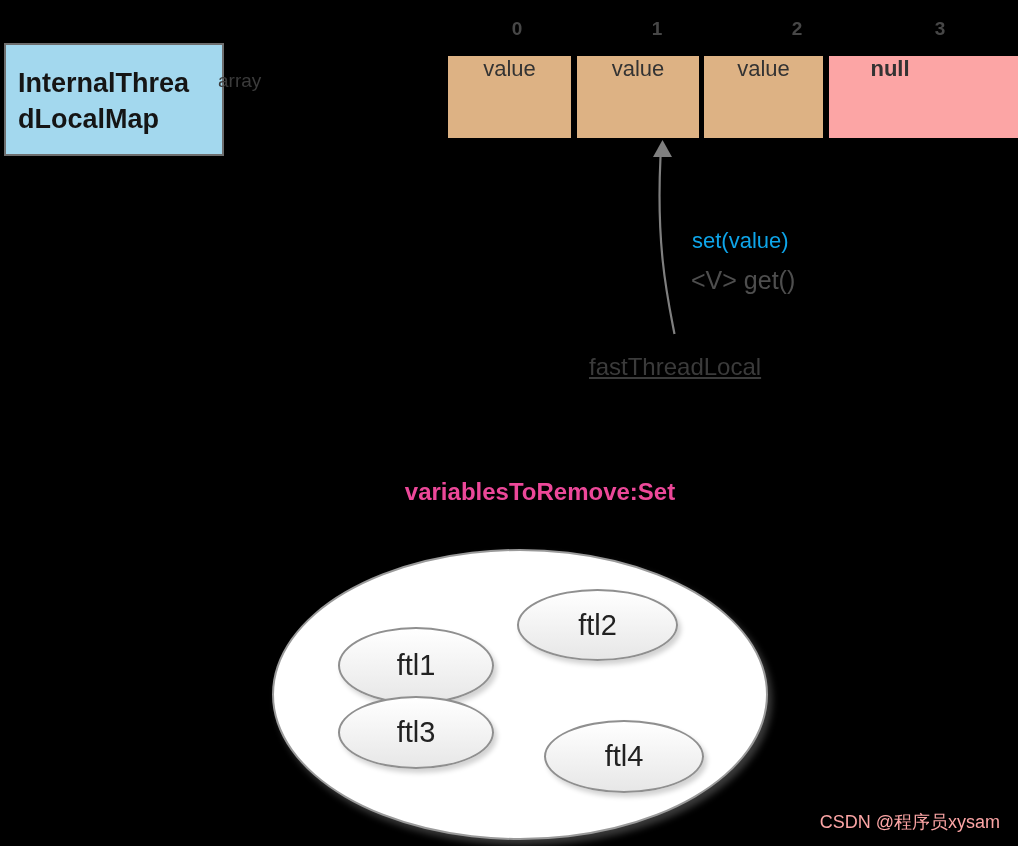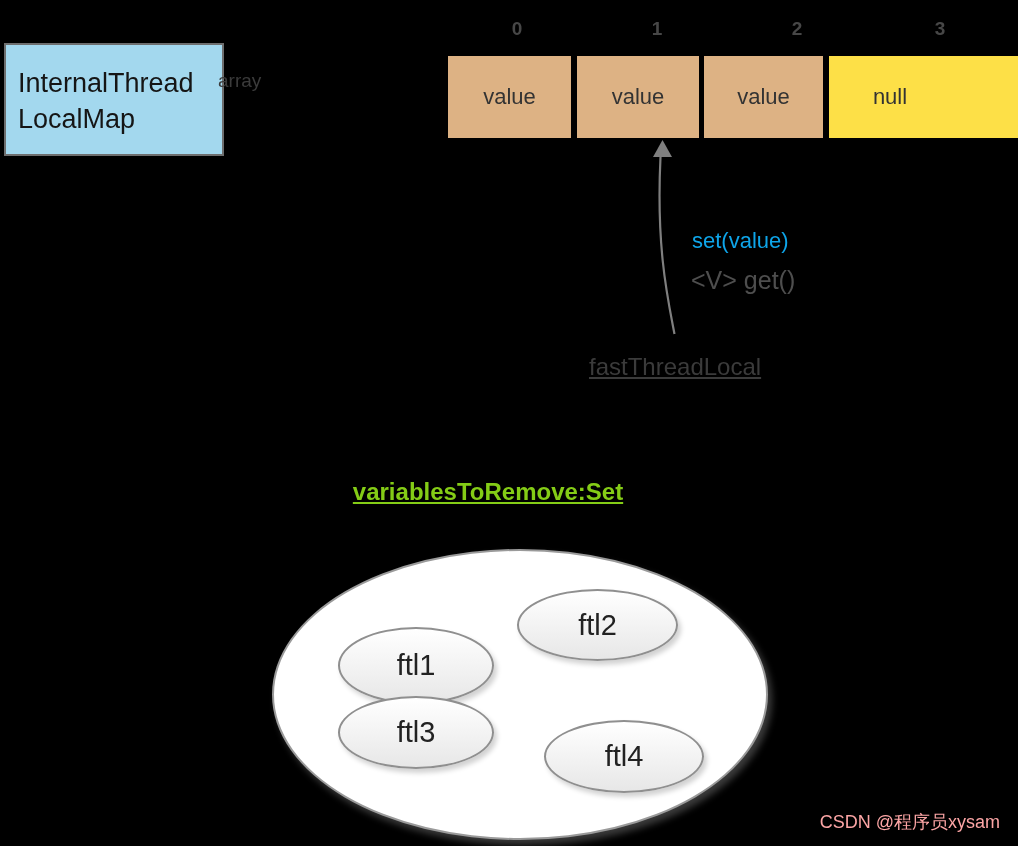--- a/index.html
+++ b/index.html
@@ -18,20 +18,21 @@
     left: 4px; top: 43px;
     width: 220px; height: 113px;
     box-sizing: border-box;
     background: #a3d8ee;
     border: 2px solid #6e6e6e;
     padding: 20px 24px 0 12px;
     font-size: 27px;
     line-height: 36px;
     color: #151515;
     word-break: break-all;
+    font-weight: bold;
   }
 
   .array-label {
     position: absolute;
     left: 218px; top: 70px;
     font-size: 19px;
     color: #3b3b3b;
   }
 
   .idx {
@@ -41,27 +42,27 @@
     font-size: 19px;
     font-weight: 700;
     color: #474747;
   }
 
   .cell {
     position: absolute;
     top: 56px;
     height: 82px;
     display: flex;
-    align-items: center;
+    align-items: flex-start;
     justify-content: center;
     font-size: 22px;
     color: #333333;
   }
   .cell-value { background: #ddb284; }
-  .cell-null  { background: #fde047; }
+  .cell-null  { background: #fca5a5; font-weight: bold; }
   .c0 { left: 448px; width: 123px; }
   .c1 { left: 577px; width: 122px; }
   .c2 { left: 704px; width: 119px; }
   .c3 { left: 829px; width: 189px; padding-right: 67px; box-sizing: border-box; }
 
   .arrow-svg {
     position: absolute;
     left: 0; top: 0;
     width: 1018px; height: 846px;
     pointer-events: none;
@@ -82,27 +83,26 @@
   .ftl-source-label {
     position: absolute;
     left: 589px; top: 353px;
     font-size: 24px;
     color: #3b3b3b;
     text-decoration: underline;
   }
 
   .set-title {
     position: absolute;
-    left: 488px; top: 478px;
+    left: 540px; top: 478px;
     transform: translateX(-50%);
     font-size: 24px;
     font-weight: 700;
-    color: #84cc16;
+    color: #ec4899;
     white-space: nowrap;
-    text-decoration: underline;
   }
 
   .big-ellipse {
     position: absolute;
     left: 272px; top: 549px;
     width: 496px; height: 291px;
     box-sizing: border-box;
     background: #ffffff;
     border: 2px solid #9a9a9a;
     border-radius: 50%;

